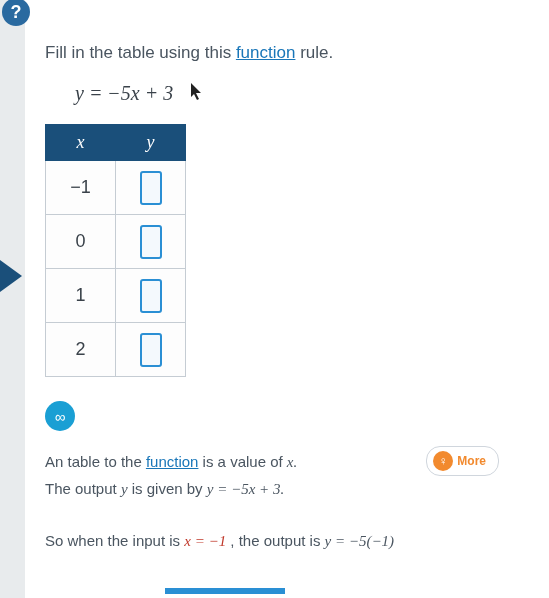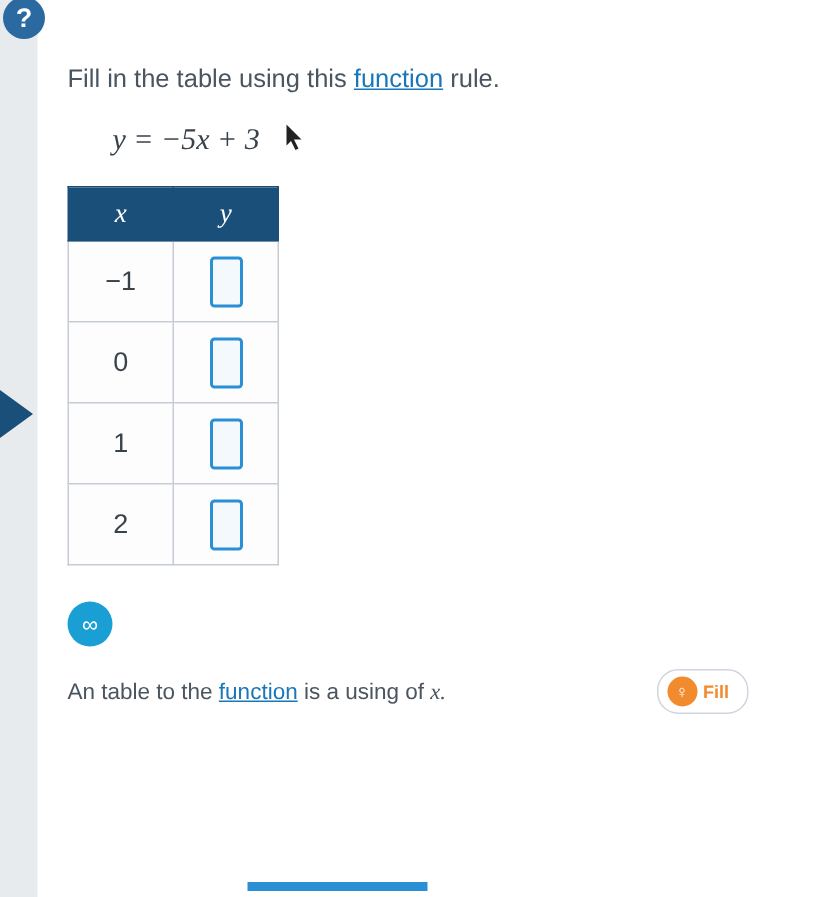--- a/index.html
+++ b/index.html
@@ -223,22 +223,28 @@
 
   <div class="expl-row">
     <div class="expl-badge">
       <span>∞</span>
     </div>
   </div>
 
   <div class="expl-body">
     <div class="more-badge">
       <span class="more-circle">♀</span>
-      <span>Fill</span>
+      <span>More</span>
     </div>
     <p>
-      <span>An table to the </span><a class="link" href="#">function</a><span> is a using of </span><span class="matheq">x.</span>
+      <span>An table to the </span><a class="link" href="#">function</a><span> is a value of </span><span class="matheq">x.</span>
+    </p>
+    <p>
+      <span>The output </span><span class="matheq">y</span><span> is given by </span><span class="matheq">y = −5x + 3.</span>
     </p>
     <br>
+    <p>
+      <span>So when the input is </span><span class="matheq highlight">x = −1</span><span> , the output is </span><span class="matheq">y = −5(−1)</span>
+    </p>
   </div>
 
   <div class="progress"></div>
 </div>
 
 </body></html>

